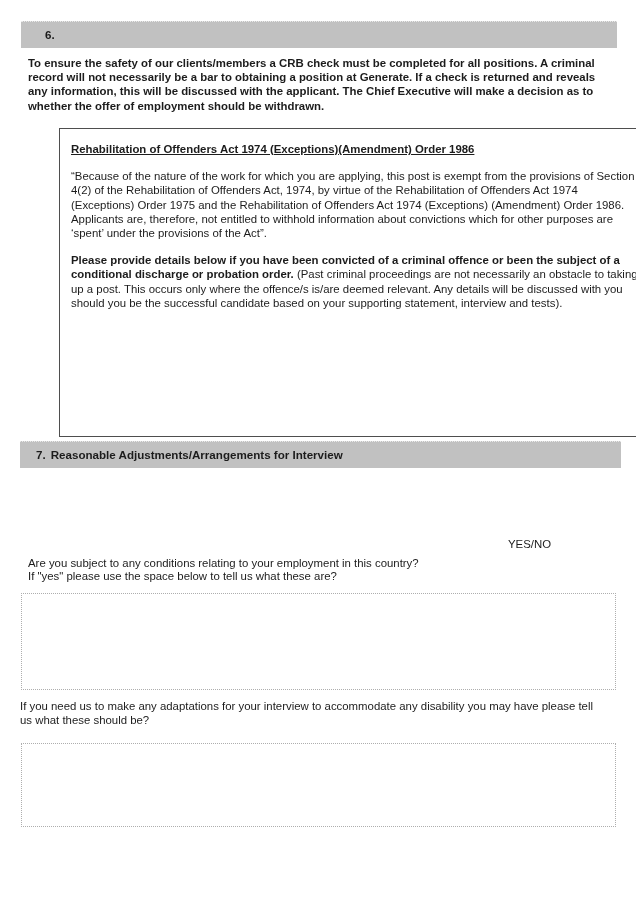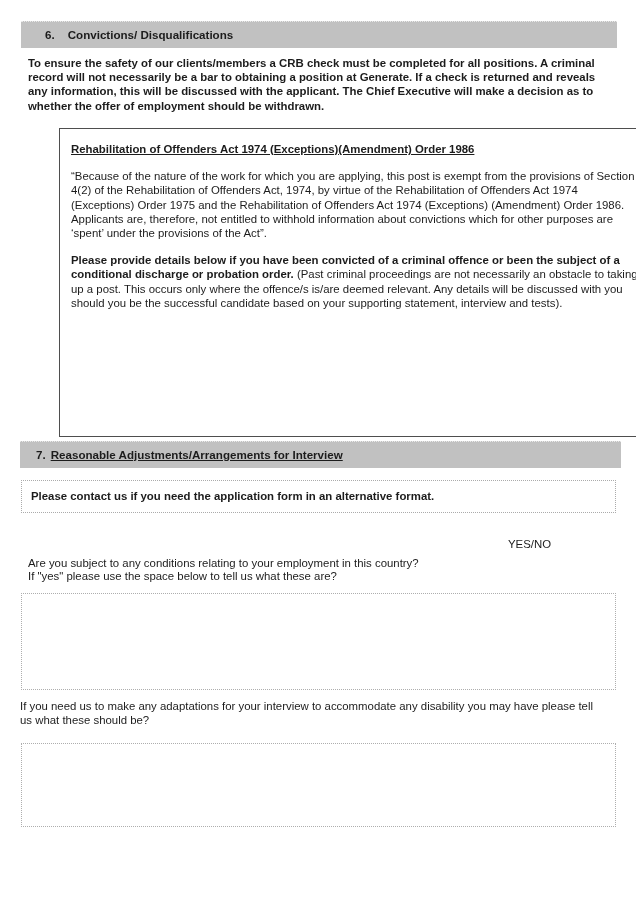--- a/index.html
+++ b/index.html
@@ -25,21 +25,21 @@
     background: #c1c1c1;
     border-top: 1px dotted #e9e9e9;
     display: flex;
     align-items: center;
     font-weight: bold;
     font-size: 11.6px;
   }
   .bar6 { left: 21px; top: 21px; width: 596px; padding-left: 24px; }
   .bar6 .sec-title { margin-left: 13px; }
   .bar7 { left: 20px; top: 441px; width: 601px; padding-left: 16px; }
-  .bar7 .sec-title { margin-left: 5px; text-decoration: underline; }
+  .bar7 .sec-title { margin-left: 5px; }
 
   .intro {
     position: absolute;
     left: 28px; top: 56px;
     width: 586px;
     font-weight: bold;
   }
 
   
   .rehab-box {
@@ -109,39 +109,35 @@
     width: 588px;
   }
 </style>
 </head>
 <body>
 
 <div class="page">
 
   <div class="section-bar bar6">
     <span class="sec-num">6.</span>
-    <span class="sec-title">Convictions/ Disqualifications</span>
   </div>
 
   <p class="intro">To ensure the safety of our clients/members a CRB check must be completed for all positions. A criminal record will not necessarily be a bar to obtaining a position at Generate. If a check is returned and reveals any information, this will be discussed with the applicant. The Chief Executive will make a decision as to whether the offer of employment should be withdrawn.</p>
 
   <div class="rehab-box">
     <div class="rehab-heading">Rehabilitation of Offenders Act 1974 (Exceptions)(Amendment) Order 1986</div>
     <p class="rehab-statement">“Because of the nature of the work for which you are applying, this post is exempt from the provisions of Section 4(2) of the Rehabilitation of Offenders Act, 1974, by virtue of the Rehabilitation of Offenders Act 1974 (Exceptions) Order 1975 and the Rehabilitation of Offenders Act 1974 (Exceptions) (Amendment) Order 1986. Applicants are, therefore, not entitled to withhold information about convictions which for other purposes are ‘spent’ under the provisions of the Act”.</p>
     <p class="rehab-details"><span class="bold">Please provide details below if you have been convicted of a criminal offence or been the subject of a conditional discharge or probation order.</span><span> (Past criminal proceedings are not necessarily an obstacle to taking up a post. This occurs only where the offence/s is/are deemed relevant. Any details will be discussed with you should you be the successful candidate based on your supporting statement, interview and tests).</span></p>
   </div>
 
   <div class="section-bar bar7">
     <span class="sec-num">7.</span>
     <span class="sec-title">Reasonable Adjustments/Arrangements for Interview</span>
   </div>
 
-  <div class="alt-note">
-    <span>Please contact us if you need the application form in an alternative format.</span>
-  </div>
 
   <div class="q1">Are you subject to any conditions relating to your employment in this country?</div>
   <div class="yesno">YES/NO</div>
   <div class="q1hint">If "yes" please use the space below to tell us what these are?</div>
 
   <div class="field field1"></div>
 
   <div class="q2">If you need us to make any adaptations for your interview to accommodate any disability you may have please tell us what these should be?</div>
 
   <div class="field field2"></div>

